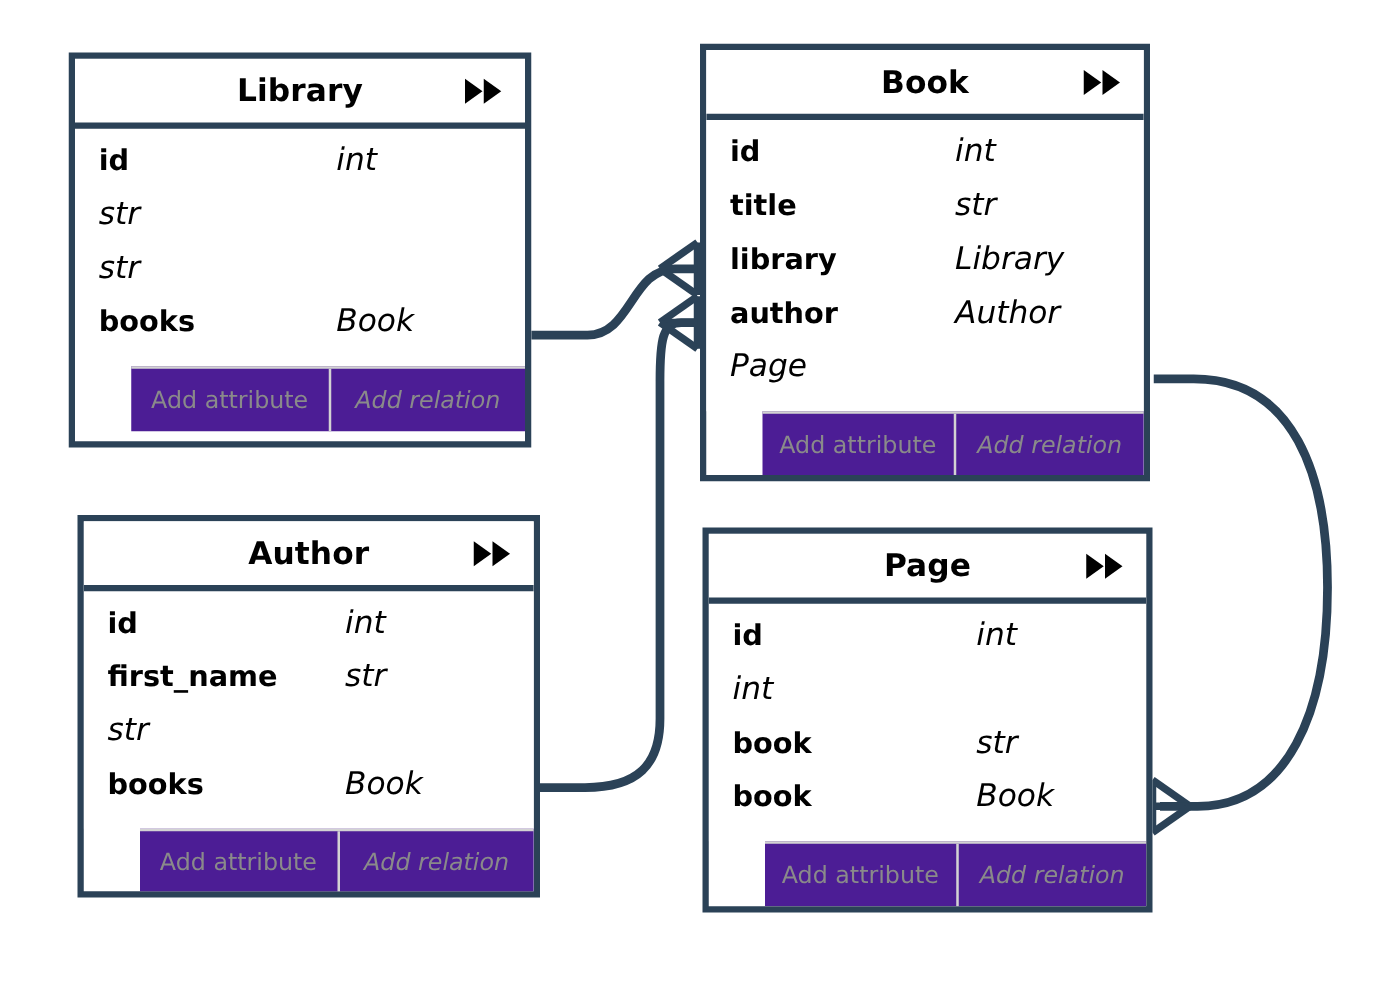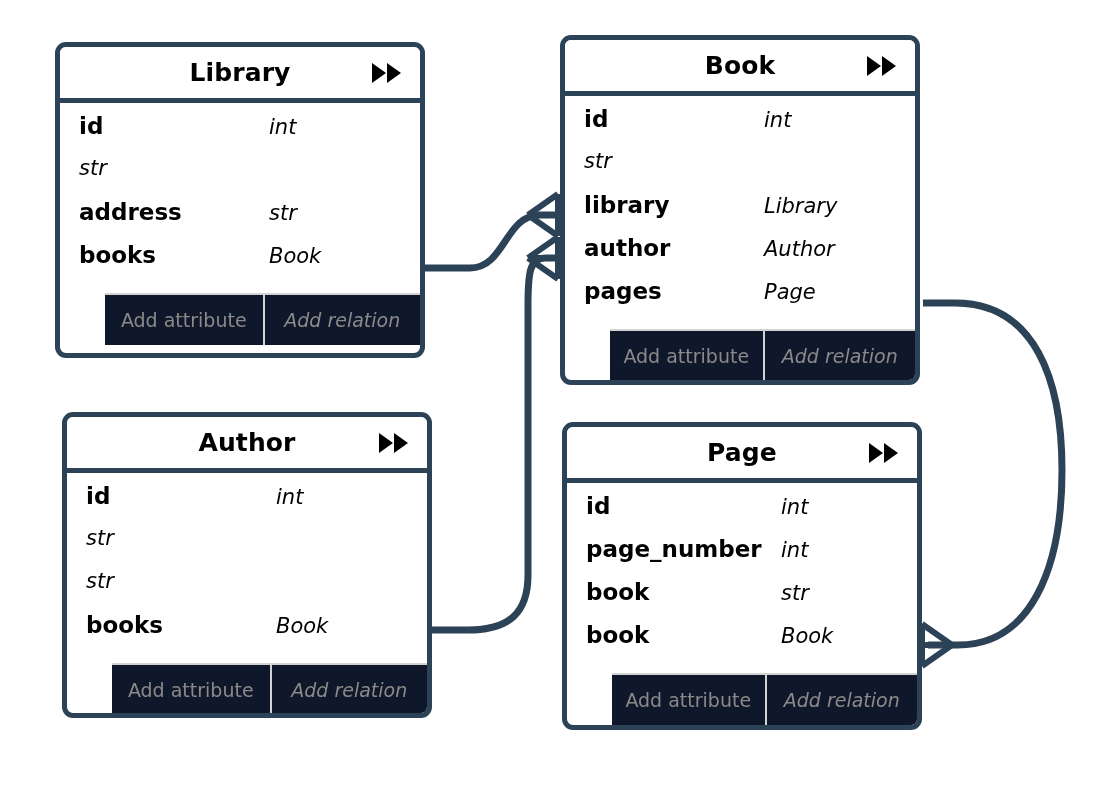--- a/index.html
+++ b/index.html
@@ -29,21 +29,21 @@
     height: 792px;
     pointer-events: none;
     z-index: 1;
   }
 
   .entity-card {
     position: absolute;
     box-sizing: border-box;
     background: #ffffff;
     border: 5px solid #2b4257;
-    border-radius: 11px;
+    border-radius: 0;
     z-index: 2;
     overflow: hidden;
   }
 
   .card-header {
     box-sizing: border-box;
     height: 56px;
     display: flex;
     align-items: center;
     justify-content: center;
@@ -87,31 +87,31 @@
   .attr-name {
     font-size: 23px;
     font-weight: bold;
     color: #000000;
     white-space: nowrap;
     flex: 0 0 auto;
     min-width: 185px;
   }
 
   .attr-type {
-    font-size: 21px;
+    font-size: 25px;
     font-style: italic;
     color: #000000;
     white-space: nowrap;
   }
 
   .card-footer {
     display: flex;
     border-top: 2px solid #d3d3d3;
     height: 50px;
-    background: #0f172a;
+    background: #4c1d95;
     margin-left: 45px;
   }
 
   .footer-btn {
     flex: 1 1 50%;
     display: flex;
     align-items: center;
     justify-content: center;
     font-size: 19px;
     color: #8a8a8a;
@@ -186,21 +186,20 @@
     </div>
     <div class="attr-list">
       <div class="attr-row">
         <span class="attr-name">id</span>
         <span class="attr-type">int</span>
       </div>
       <div class="attr-row">
         <span class="attr-type">str</span>
       </div>
       <div class="attr-row">
-        <span class="attr-name">address</span>
         <span class="attr-type">str</span>
       </div>
       <div class="attr-row">
         <span class="attr-name">books</span>
         <span class="attr-type">Book</span>
       </div>
     </div>
     <div class="card-footer">
       <div class="footer-btn">Add attribute</div>
       <div class="footer-btn right">Add relation</div>
@@ -216,32 +215,32 @@
           <polygon points="17,2 31,12 17,22" fill="#000000"></polygon>
         </svg>
       </span>
     </div>
     <div class="attr-list">
       <div class="attr-row">
         <span class="attr-name">id</span>
         <span class="attr-type">int</span>
       </div>
       <div class="attr-row">
+        <span class="attr-name">title</span>
         <span class="attr-type">str</span>
       </div>
       <div class="attr-row">
         <span class="attr-name">library</span>
         <span class="attr-type">Library</span>
       </div>
       <div class="attr-row">
         <span class="attr-name">author</span>
         <span class="attr-type">Author</span>
       </div>
       <div class="attr-row">
-        <span class="attr-name">pages</span>
         <span class="attr-type">Page</span>
       </div>
     </div>
     <div class="card-footer">
       <div class="footer-btn">Add attribute</div>
       <div class="footer-btn right">Add relation</div>
     </div>
   </div>
 
   <div class="entity-card" id="card-author">
@@ -253,20 +252,21 @@
           <polygon points="17,2 31,12 17,22" fill="#000000"></polygon>
         </svg>
       </span>
     </div>
     <div class="attr-list">
       <div class="attr-row">
         <span class="attr-name">id</span>
         <span class="attr-type">int</span>
       </div>
       <div class="attr-row">
+        <span class="attr-name">first_name</span>
         <span class="attr-type">str</span>
       </div>
       <div class="attr-row">
         <span class="attr-type">str</span>
       </div>
       <div class="attr-row">
         <span class="attr-name">books</span>
         <span class="attr-type">Book</span>
       </div>
     </div>
@@ -285,21 +285,20 @@
           <polygon points="17,2 31,12 17,22" fill="#000000"></polygon>
         </svg>
       </span>
     </div>
     <div class="attr-list">
       <div class="attr-row">
         <span class="attr-name">id</span>
         <span class="attr-type">int</span>
       </div>
       <div class="attr-row">
-        <span class="attr-name">page_number</span>
         <span class="attr-type">int</span>
       </div>
       <div class="attr-row">
         <span class="attr-name">book</span>
         <span class="attr-type">str</span>
       </div>
       <div class="attr-row">
         <span class="attr-name">book</span>
         <span class="attr-type">Book</span>
       </div>

